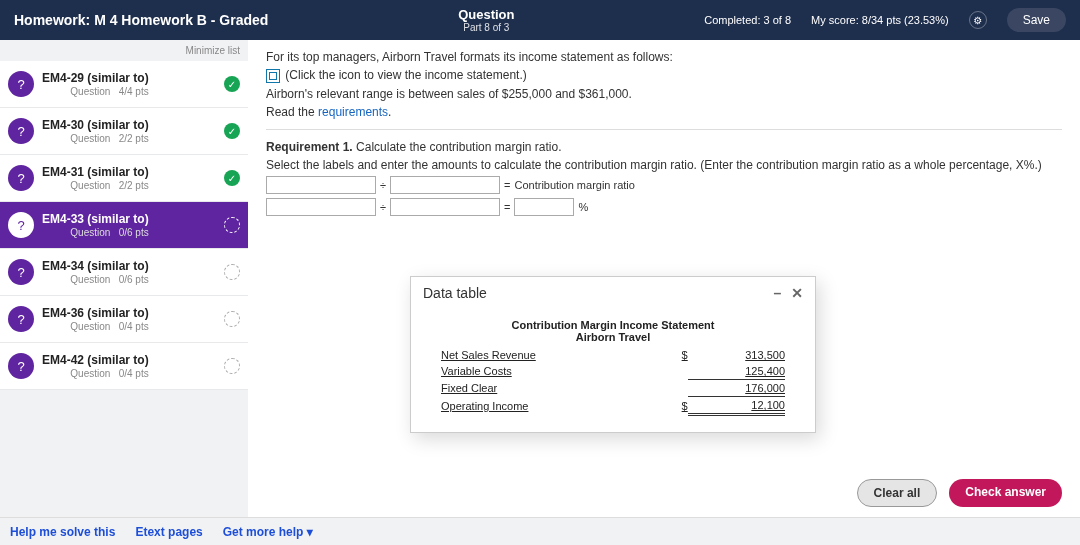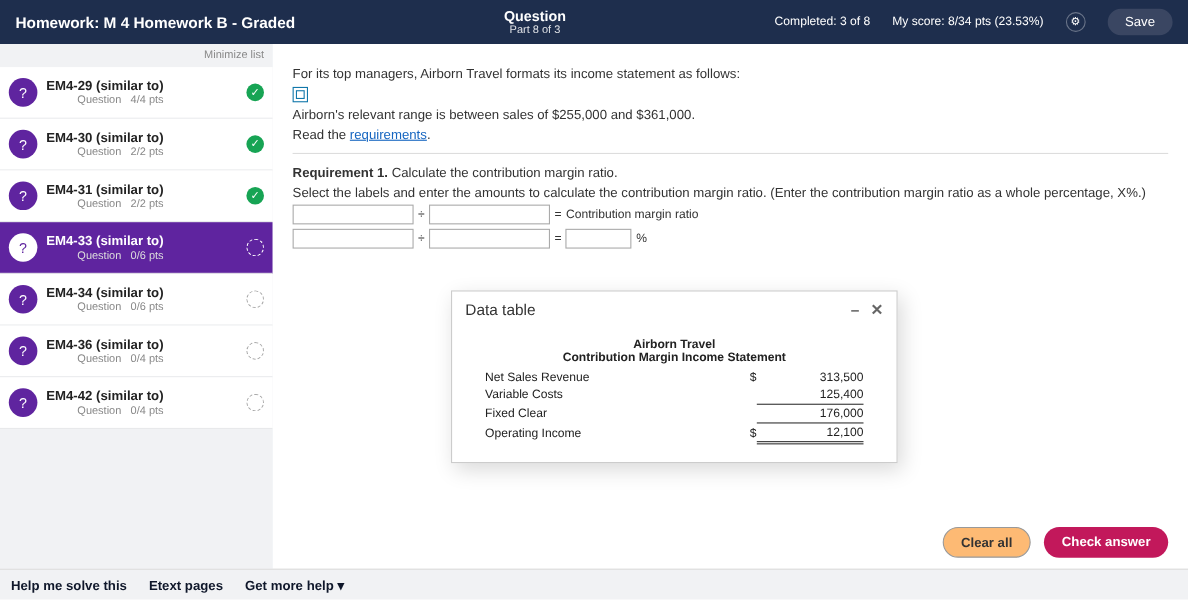--- a/index.html
+++ b/index.html
@@ -20,45 +20,45 @@
   .qrow.current { background: #5f249f; color: #fff; }
   .qrow .lefticon { width:26px;height:26px;border-radius:50%;background:#5f249f;color:#fff;display:flex;align-items:center;justify-content:center;font-size:13px;flex-shrink:0; }
   .qrow.current .lefticon { background:#fff;color:#5f249f; }
   .qrow .qname { font-size:12px; font-weight:bold; line-height:1.2; }
   .qrow .qmeta { font-size:10px; color:#888; }
   .qrow.current .qmeta { color:#ddd; }
   .qrow .statusicon { margin-left:auto; width:16px;height:16px;border-radius:50%;display:flex;align-items:center;justify-content:center;font-size:10px;flex-shrink:0; }
   .status-done { background:#17a454;color:#fff; }
   .status-open { border:1.5px dashed #aaa;color:#aaa; }
   .status-open.cur { border-color:#fff;color:#fff; }
-  .content { flex:1; padding: 20px 18px; background:#fff; position:relative; overflow:hidden; font-size:12px; color:#333; }
+  .content { flex:1; padding: 10px 18px; background:#fff; position:relative; overflow:hidden; font-size:12px; color:#333; }
   .content p { margin-bottom: 4px; }
   .iconbox { display:inline-block;width:14px;height:14px;border:1px solid #17a;vertical-align:middle;margin-right:2px;position:relative; }
   .iconbox::before { content:""; position:absolute;inset:2px;border:1px solid #17a; }
-  .linklike { color:#1565c0; text-decoration: underline; cursor:pointer; }
+  .linklike { color:#1565c0; cursor:pointer; }
   hr { border:none;border-top:1px solid #ddd;margin:10px 0; }
   .reqtitle { font-size:12px; margin-bottom:4px; }
   .formrow { display:flex; align-items:center; gap:4px; margin:4px 0; font-size:11px; }
   .formrow input { width:110px; height:18px; border:1px solid #aaa; padding:0 2px; font-size:11px; }
   .formrow .sm { width:60px; }
-  .modal { position:absolute; left:410px; top:264px; width:406px; background:#fff; border:1px solid #ccc; box-shadow: 4px 6px 18px rgba(0,0,0,.15); }
+  .modal { position:absolute; left:410px; top:276px; width:406px; background:#fff; border:1px solid #ccc; box-shadow: 4px 6px 18px rgba(0,0,0,.15); }
   .modal .bar { display:flex; justify-content:space-between; padding:8px 12px; font-size:14px; color:#333; }
   .modal .bar .ctl { display:flex;gap:10px;color:#666;font-weight:bold;cursor:pointer; }
   .modal .body { padding: 10px 30px 16px; font-size:11px; }
   .modal .body .company { text-align:center;font-weight:bold; }
   .modal .body table { width:100%; border-collapse:collapse; font-size:11px; margin-top:4px; }
-  .modal .body td { padding:2px 0; }
+  .modal .body td { padding:2px 0;text-decoration:underline; }
   .modal .body td.num { text-align:right; }
   .modal .body .under { border-bottom:1px solid #333; }
   .modal .body .dunder { border-bottom:3px double #333; }
   .footer { position:absolute; bottom:0; left:0; right:0; height:28px; background:#f1f2f4; display:flex; align-items:center; gap:20px; padding:0 10px; border-top:1px solid #ddd; }
-  .footer .flbl { font-size:12px; font-weight:bold; color:#0f172a; cursor:pointer; }
+  .footer .flbl { font-size:12px; font-weight:bold; color:#1d4ed8; cursor:pointer; }
   .footer .spacer { flex:1; }
   .btn { border-radius:16px; padding:6px 16px; font-size:12px; font-weight:bold; cursor:pointer; }
-  .btn.clear { background:#fdba74; border:1px solid #999; color:#333; }
+  .btn.clear { background:#e5e5e5; border:1px solid #999; color:#333; }
   .btn.check { background:#c2185b; color:#fff; border:none; }
   .actions { position:absolute; right:18px; bottom:10px; display:flex; gap:12px; }
 </style>
 </head>
 <body>
 
 <div class="hdr">
   <div class="title">
     <span>Homework:</span>
     <span>M 4 Homework B - Graded</span>
@@ -146,20 +146,21 @@
         <div class="qmeta"><span>Question</span> &nbsp; <span>0/4 pts</span></div>
       </div>
       <div class="statusicon status-open"></div>
     </div>
   </div>
 
   <div class="content">
     <p>For its top managers, Airborn Travel formats its income statement as follows:</p>
     <p>
       <span class="iconbox"></span>
+      <span>(Click the icon to view the income statement.)</span>
     </p>
     <p>Airborn's relevant range is between sales of $255,000 and $361,000.</p>
     <p>
       <span>Read the </span><span class="linklike">requirements</span>.
     </p>
     <hr>
     <p class="reqtitle">
       <b>Requirement 1.</b><span> Calculate the contribution margin ratio.</span>
     </p>
     <p>Select the labels and enter the amounts to calculate the contribution margin ratio. (Enter the contribution margin ratio as a whole percentage, X%.)</p>
@@ -189,22 +190,22 @@
 
 <div class="modal">
   <div class="bar">
     <span>Data table</span>
     <span class="ctl">
       <span>–</span>
       <span>✕</span>
     </span>
   </div>
   <div class="body">
+    <div class="company">Contribution Margin Income Statement</div>
     <div class="company">Airborn Travel</div>
-    <div class="company">Contribution Margin Income Statement</div>
     <table>
       <tbody>
           <tr>
         <td>Net Sales Revenue</td>
         <td class="num">$</td>
         <td class="num">313,500</td>
       </tr>
       <tr>
         <td>Variable Costs</td>
         <td></td>

